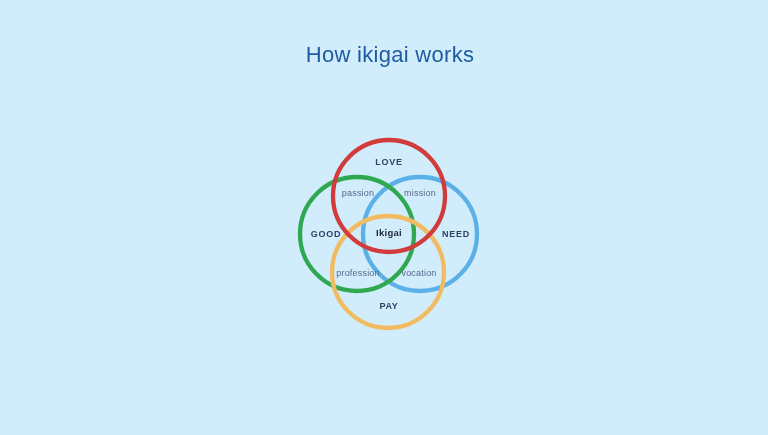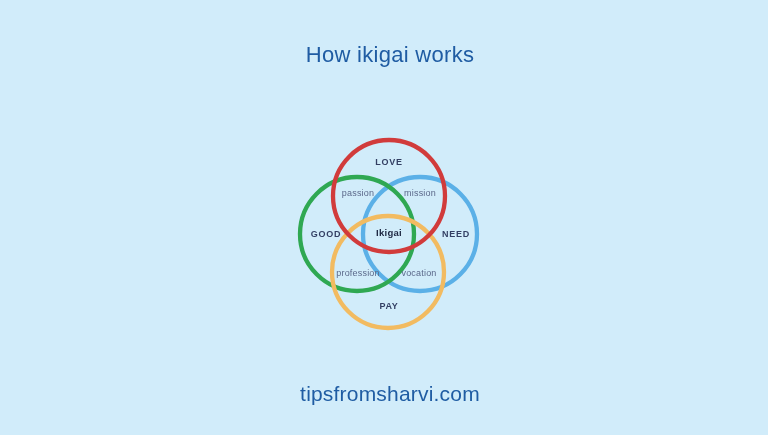--- a/index.html
+++ b/index.html
@@ -95,15 +95,14 @@
     <text class="cat-label" x="389" y="309">PAY</text>
 
     <text class="overlap-label" x="358" y="196">passion</text>
     <text class="overlap-label" x="420" y="196">mission</text>
     <text class="overlap-label" x="358" y="276">profession</text>
     <text class="overlap-label" x="419" y="276">vocation</text>
 
     <text class="center-label" x="389" y="236">Ikigai</text>
   </svg>
 
-  <div class="footer">tipsfromsharvi.com</div>
 
 </div>
 
 </body></html>

